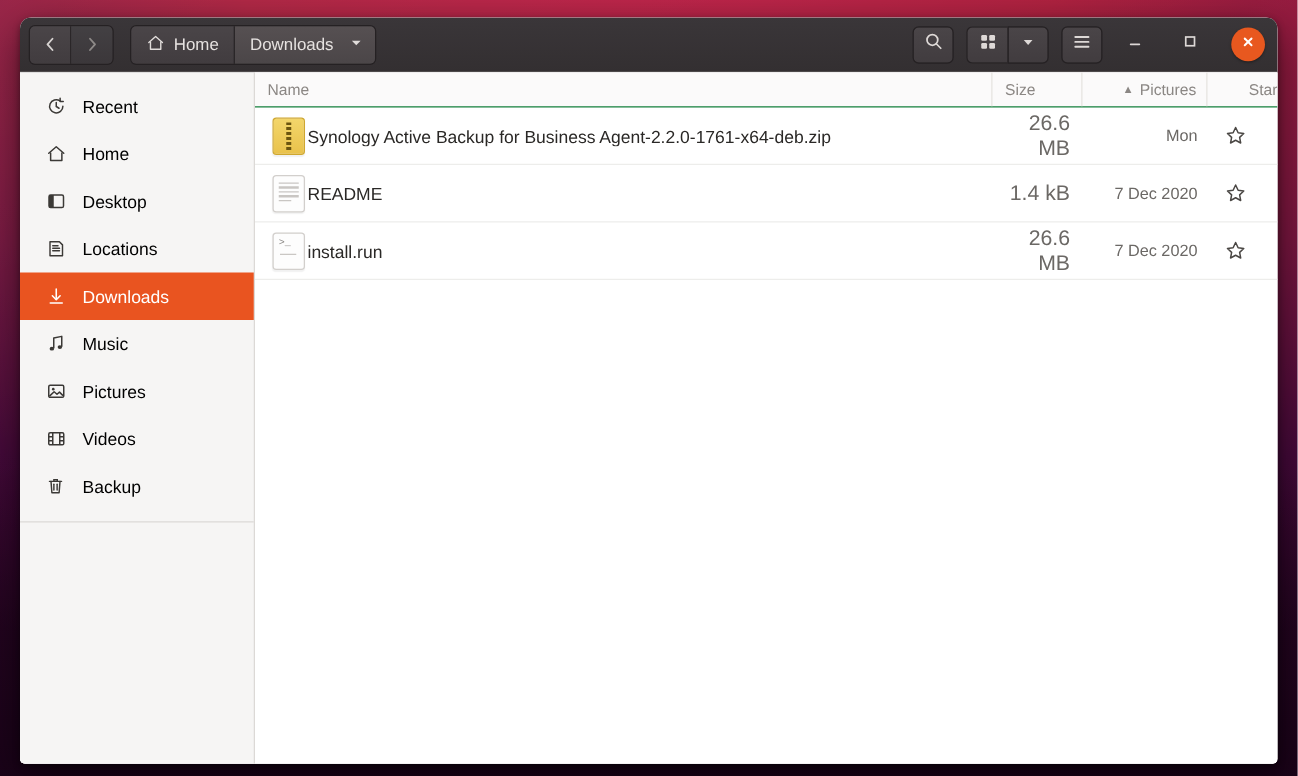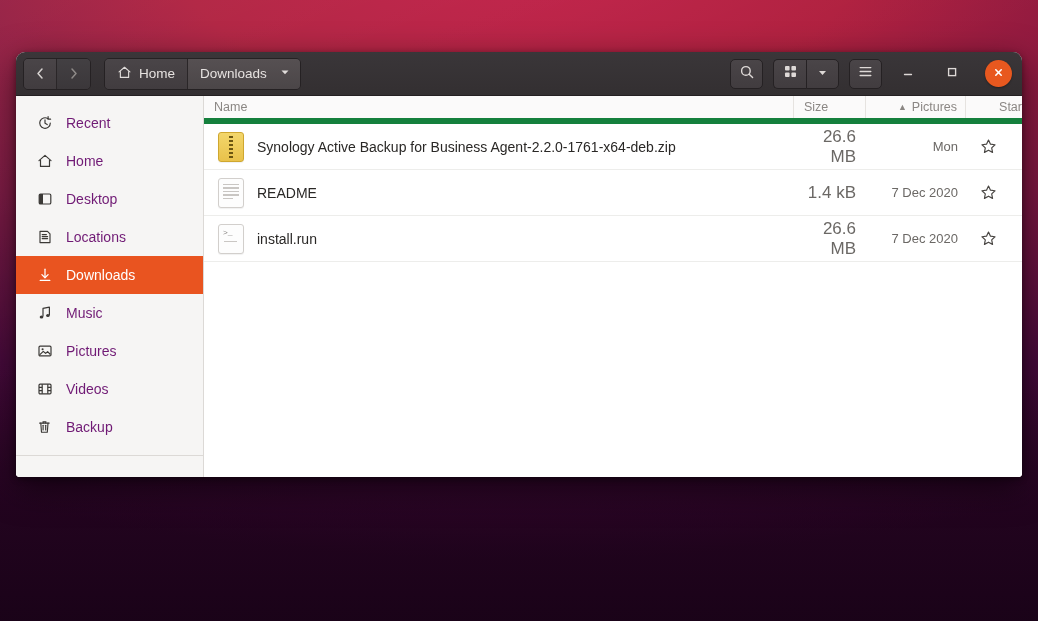--- a/index.html
+++ b/index.html
@@ -17,27 +17,26 @@
     position:absolute; inset:0;
     background:
       linear-gradient(160deg, rgba(255,255,255,0.05) 0%, rgba(0,0,0,0) 40%),
       linear-gradient(to bottom, rgba(0,0,0,0) 60%, rgba(20,2,20,0.75) 100%);
   }
 
   
   #window {
     position:absolute;
     left:16px; top:14px;
-    width:1006px; height:425px;
+    width:1006px; height:597px;
     border-radius:9px 9px 4px 4px;
     box-shadow:0 10px 34px rgba(0,0,0,0.55), 0 2px 6px rgba(0,0,0,0.4);
     overflow:hidden;
     display:flex; flex-direction:column;
     background:#ffffff;
-    margin-top:38px;
   }
 
   
   #headerbar {
     height:44px;
     background:linear-gradient(to bottom, #3a3639, #332f31);
     border-bottom:1px solid #242022;
     display:flex; align-items:center;
     padding:0 6px 0 7px;
     flex:0 0 44px;
@@ -120,56 +119,56 @@
     background:#f6f5f4;
     border-right:1px solid #dcd9d6;
     padding-top:8px;
     flex:0 0 188px;
   }
   .side-item {
     height:38px;
     display:flex; align-items:center;
     gap:13px;
     padding:0 14px 0 20px;
-    color:#701a75;
+    color:#000000;
     font-size:14px;
   }
   .side-item .ico { width:17px; display:flex; align-items:center; justify-content:center; }
   .side-item .ico svg { stroke:#3b3936; }
   .side-item.active { background:#e95420; color:#ffffff; }
   .side-item.active .ico svg { stroke:#ffffff; }
   .side-sep { height:1px; background:#dcd9d6; margin:9px 0 8px 0; }
 
   
   #filepane { flex:1; display:flex; flex-direction:column; min-width:0; background:#ffffff; }
 
   #colheads {
     display:flex; align-items:center;
     height:28px;
     background:#fbfafa;
-    border-bottom:6px solid #15803d;
+    border-bottom:1px solid #15803d;
     font-size:12.5px;
     color:#8b8784;
     flex:0 0 28px;
   }
   #colheads .ch { display:flex; align-items:center; height:100%; }
   .ch.name { flex:1; padding-left:10px; border-right:1px solid #e6e3e0; }
   .ch.size { width:72px; padding-left:10px; border-right:1px solid #e6e3e0; }
   .ch.modified { width:100px; justify-content:flex-end; padding-right:8px; gap:5px; border-right:1px solid #e6e3e0; }
   .ch.star { width:56px; padding-left:9px;justify-content:flex-end; }
   .sortarrow { font-size:9px; color:#8b8784; line-height:1; }
 
   .row {
     display:flex; align-items:center;
     height:46px;
     border-bottom:1px solid #ededeb;
     font-size:14px;
     color:#2a2826;
   }
-  .cell.name { flex:1; display:flex; align-items:center; gap:13px; padding-left:14px; min-width:0; }
+  .cell.name { flex:1; display:flex; align-items:center; gap:2px; padding-left:14px; min-width:0; }
   .cell.name .label { white-space:nowrap; overflow:hidden; text-overflow:ellipsis; }
   .cell.size { width:72px; text-align:right; padding-right:10px; color:#6b6865; font-size:17px; }
   .cell.modified { width:100px; text-align:right; padding-right:8px; color:#6b6865; font-size:13px; }
   .cell.star { width:56px; display:flex; align-items:center; padding-left:14px; }
   .cell.star svg { stroke:#4a4744; }
 
   
   .ficon { width:26px; height:30px; position:relative; flex:0 0 26px; }
   .ficon .page {
     position:absolute; inset:0;

